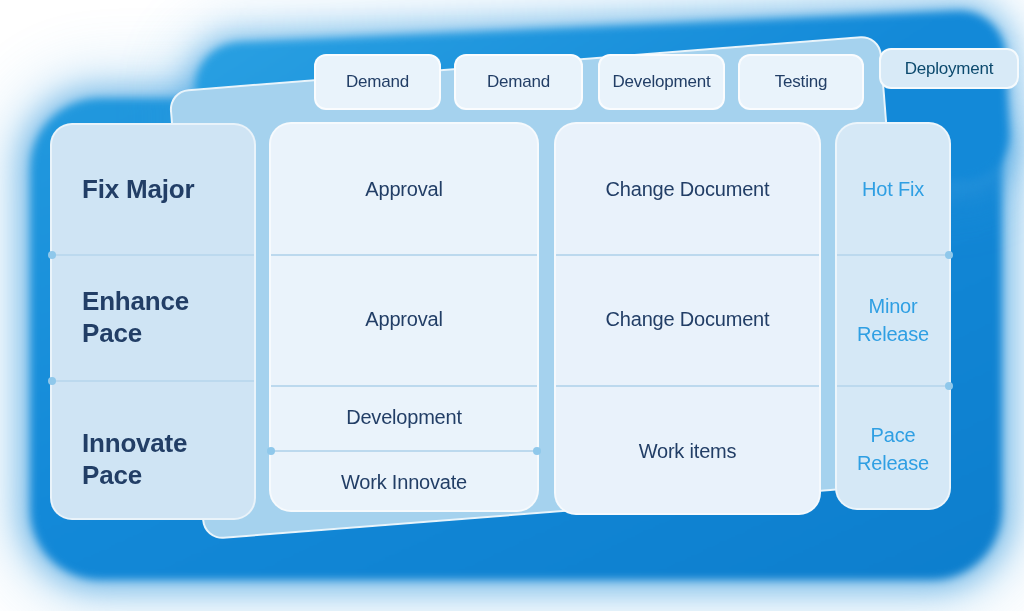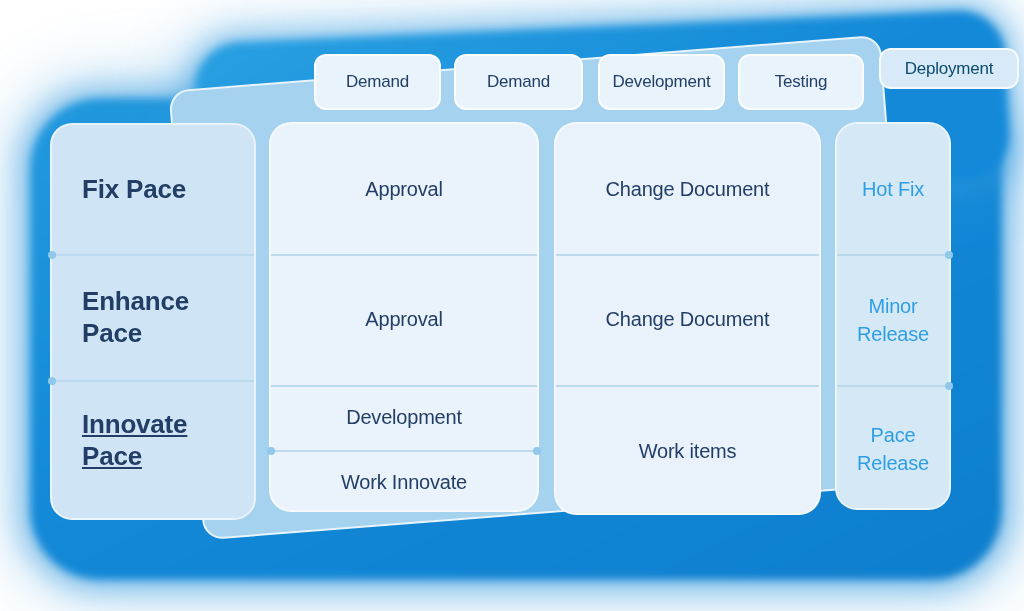--- a/index.html
+++ b/index.html
@@ -87,25 +87,25 @@
 
   <div class="panel"></div>
 
   <div class="tab t1">Demand</div>
   <div class="tab t2">Demand</div>
   <div class="tab t3">Development</div>
   <div class="tab t4">Testing</div>
   <div class="tab t5">Deployment</div>
 
   <div class="card colA">
-    <div class="cellzone" style="top:0;height:129px;">Fix Pace</div>
+    <div class="cellzone" style="top:0;height:129px;">Fix Major</div>
     <div class="divider dot-left" style="top:129px;"></div>
     <div class="cellzone" style="top:129px;height:126px;">Enhance Pace</div>
     <div class="divider dot-left" style="top:255px;"></div>
-    <div class="cellzone" style="top:244px;height:142px;text-decoration:underline;">Innovate Pace</div>
+    <div class="cellzone" style="top:263px;height:142px;">Innovate Pace</div>
   </div>
 
   <div class="card colB">
     <div class="cellzone" style="top:0;height:130px;">Approval</div>
     <div class="divider" style="top:130px;"></div>
     <div class="cellzone" style="top:130px;height:131px;">Approval</div>
     <div class="divider" style="top:261px;"></div>
     <div class="cellzone" style="top:261px;height:65px;">Development</div>
     <div class="divider dot-both" style="top:326px;"></div>
     <div class="cellzone" style="top:326px;height:64px;">Work Innovate</div>

